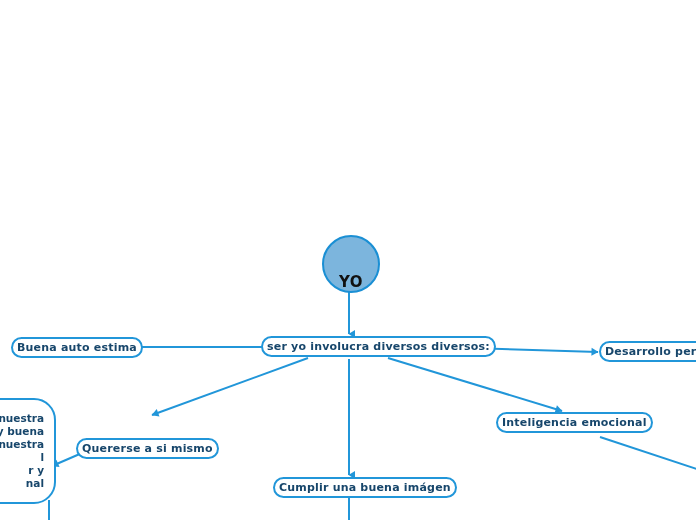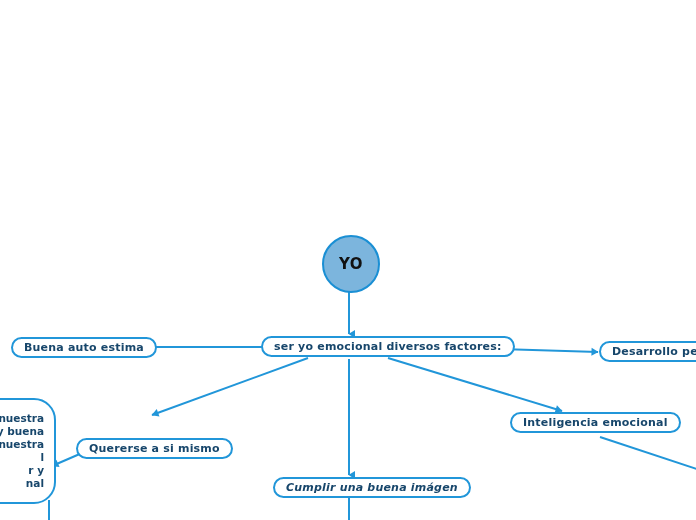--- a/index.html
+++ b/index.html
@@ -32,21 +32,21 @@
     letter-spacing: 0.2px;
     display: flex;
     align-items: center;
     justify-content: center;
     white-space: nowrap;
     z-index: 5;
   }
   .pill {
     border-radius: 11px;
     height: 21px;
-    padding: 0 11px;
+    padding: 0 4px;
   }
   .root-node {
     position: absolute;
     width: 54px;
     height: 54px;
     border-radius: 50%;
     background: #7cb5dd;
     border: 2px solid #1a8fd4;
     color: #111111;
     font-weight: bold;
@@ -103,45 +103,45 @@
 
   <line x1="112" y1="440" x2="52" y2="466" stroke="#2196d9" stroke-width="2" marker-end="url(#arrow-end)"></line>
 
   <line x1="600" y1="437" x2="700" y2="470" stroke="#2196d9" stroke-width="2"></line>
 
   <line x1="349" y1="498" x2="349" y2="524" stroke="#2196d9" stroke-width="2"></line>
 
   <line x1="49" y1="500" x2="49" y2="524" stroke="#2196d9" stroke-width="2"></line>
 </svg>
 
-<div class="root-node" style="left:322px; top:235px;">
+<div class="root-node" style="left:322px; top:235px;align-items:flex-end;">
   <span>YO</span>
 </div>
 
 <div class="node pill" style="left:261px; top:336px;">
-  <span>ser yo emocional diversos factores:</span>
+  <span>ser yo involucra diversos diversos:</span>
 </div>
 
 <div class="node pill" style="left:11px; top:337px;">
   <span>Buena auto estima</span>
 </div>
 
 <div class="node pill" style="left:599px; top:341px;">
   <span>Desarrollo person</span>
 </div>
 
 <div class="node pill" style="left:76px; top:438px;">
   <span>Quererse a si mismo</span>
 </div>
 
-<div class="node pill" style="left:510px; top:412px;justify-content:center;">
+<div class="node pill" style="left:496px; top:412px;justify-content:center;">
   <span>Inteligencia emocional</span>
 </div>
 
-<div class="node pill" style="left:273px; top:477px;font-style:italic;">
+<div class="node pill" style="left:273px; top:477px;">
   <span>Cumplir una buena imágen</span>
 </div>
 
 <div class="multiline-node" style="left:-56px; top:398px; width:112px; height:106px;">
   <span>nuestra</span>
   <span>y buena</span>
   <span>nuestra</span>
   <span>l</span>
   <span>r y</span>
   <span>nal</span>

